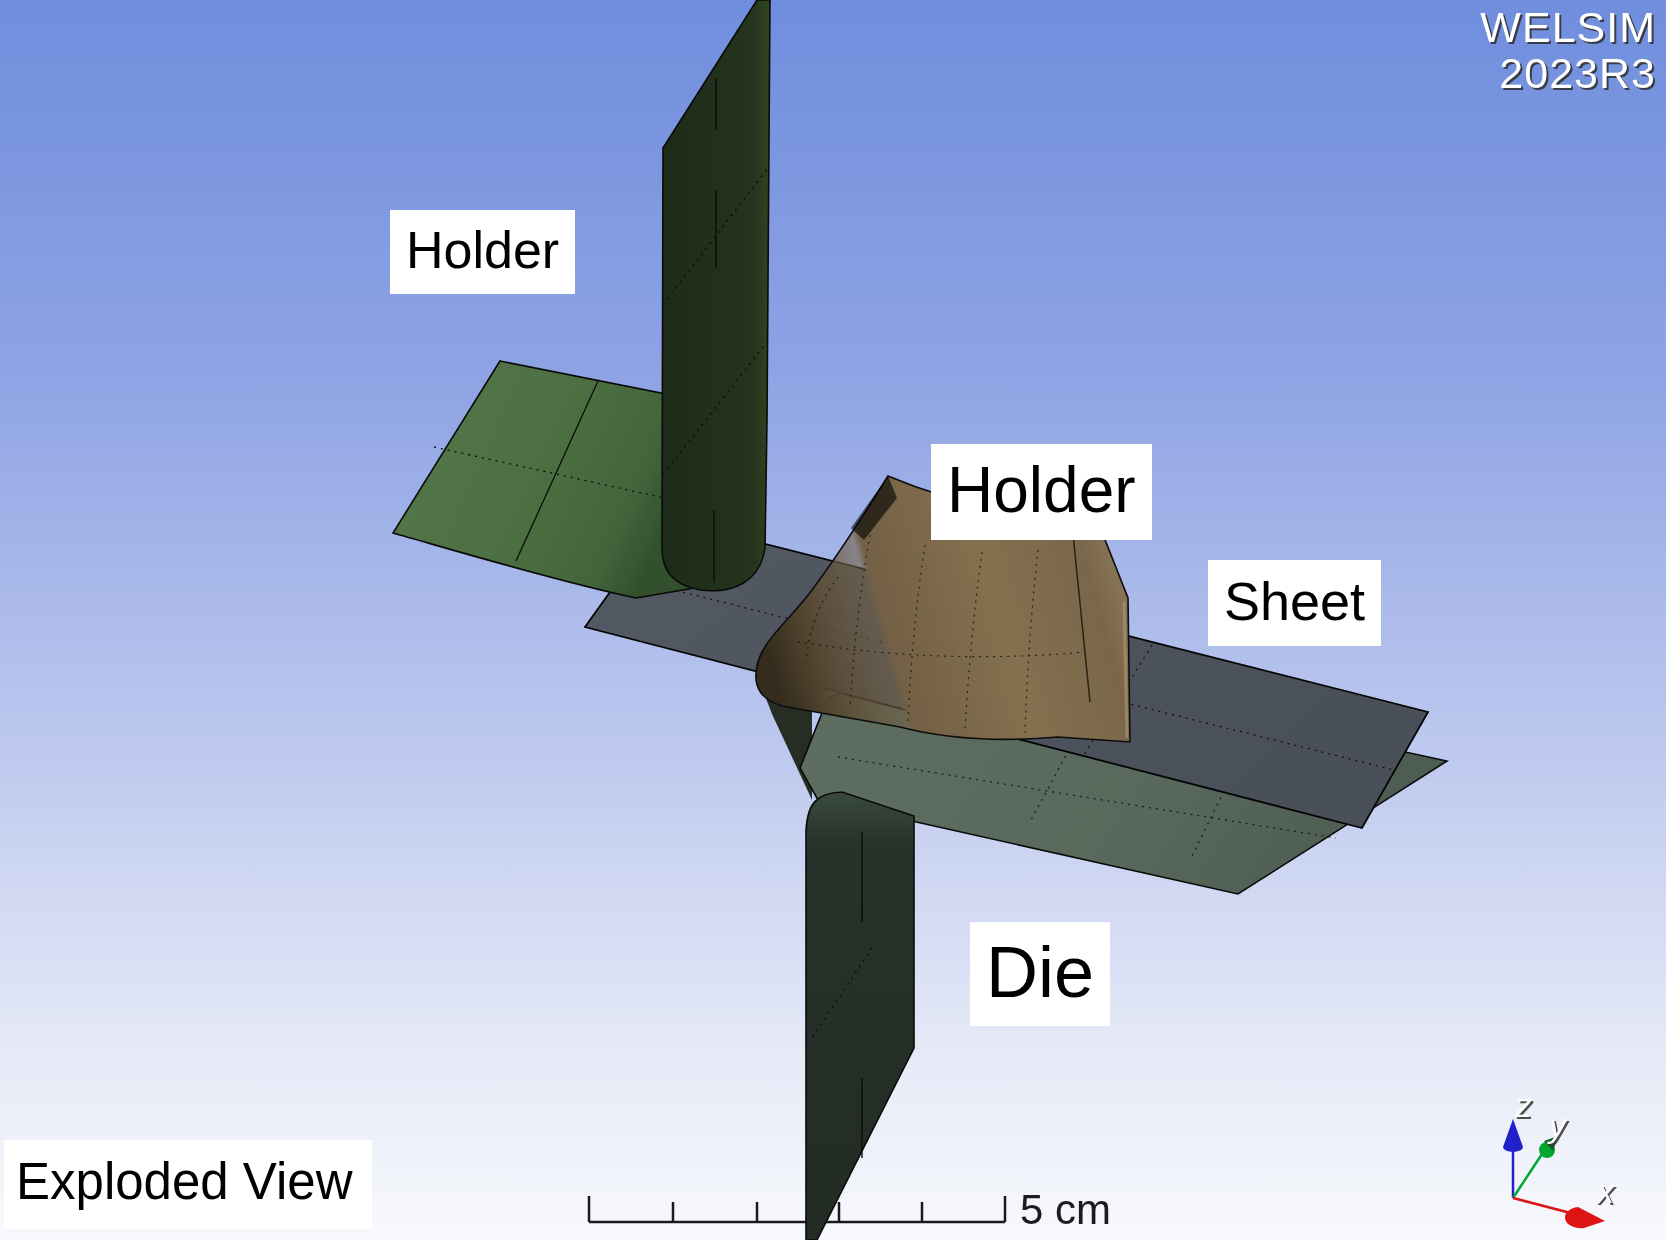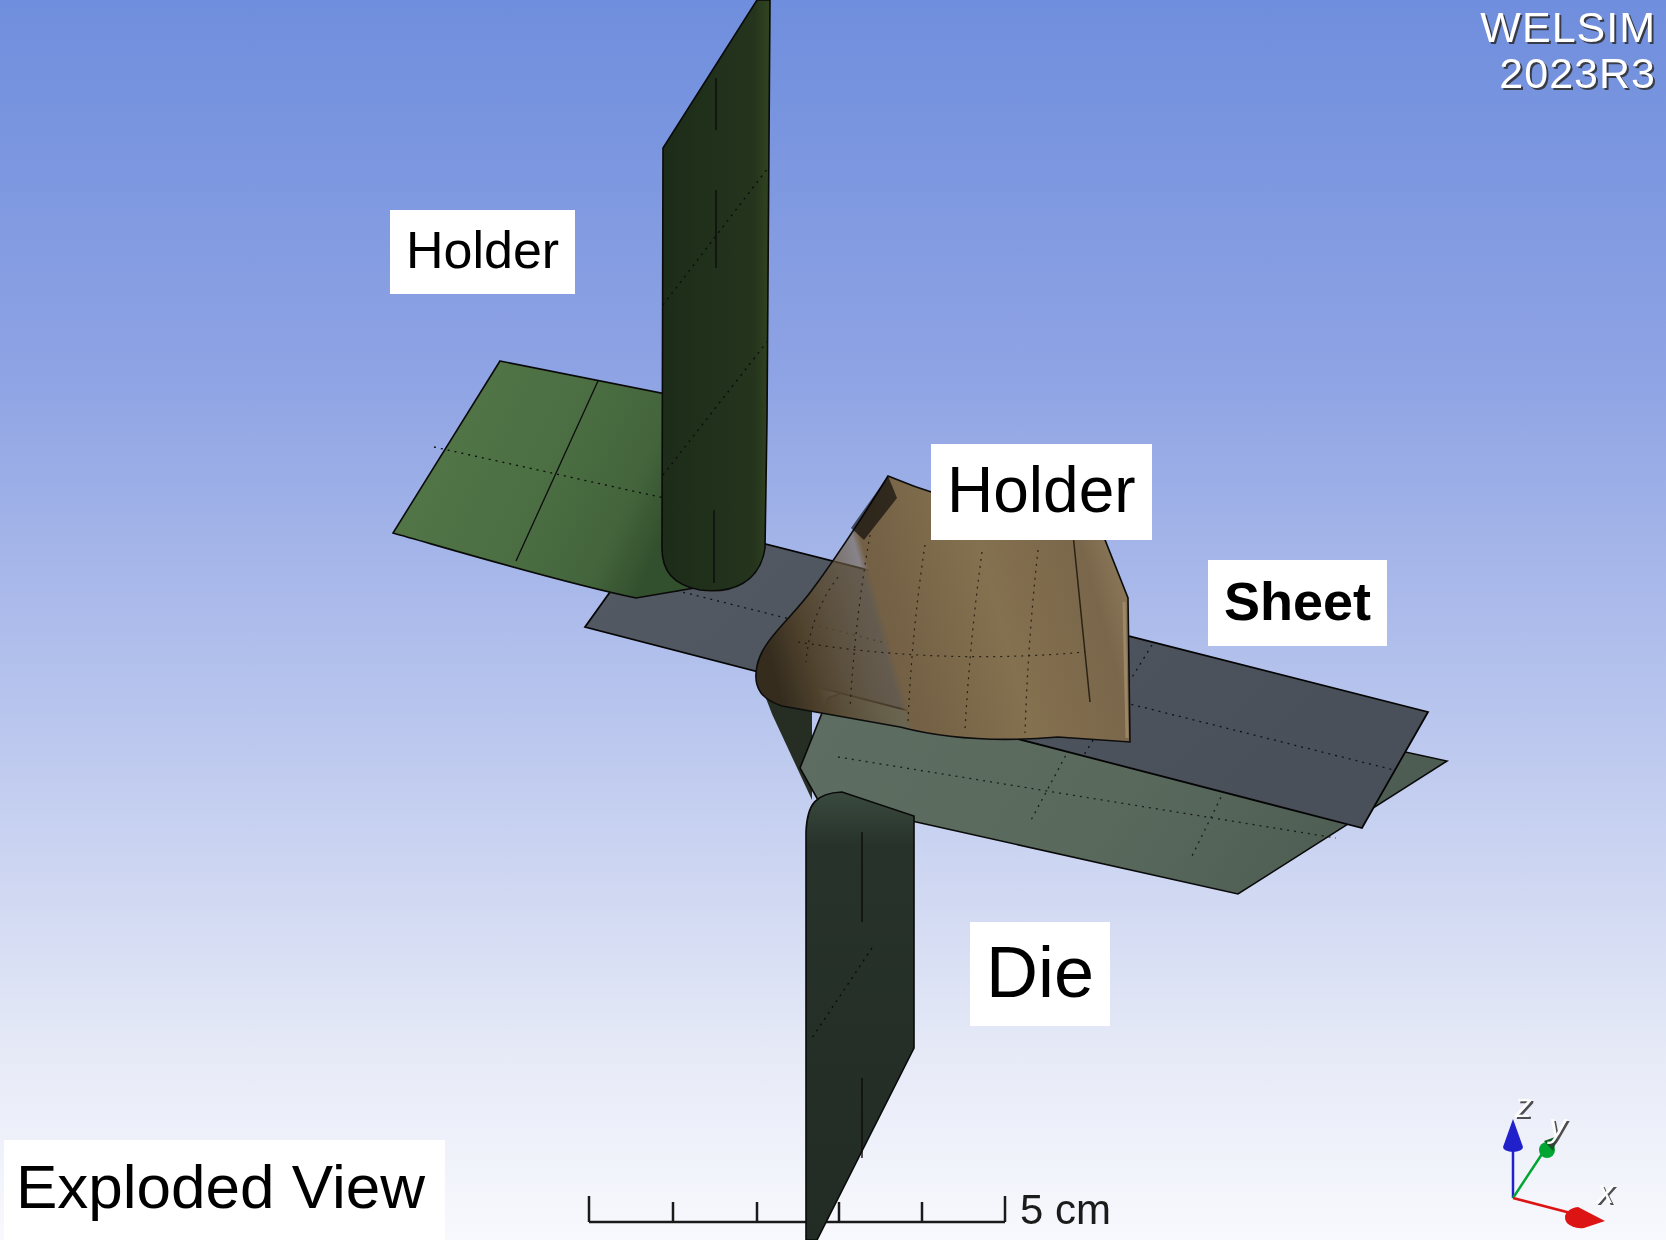--- a/index.html
+++ b/index.html
@@ -18,21 +18,21 @@
     font-size:52px;
     line-height:1.0;
     padding:14px 16px 18px 16px;
     white-space:nowrap;
   }
   .view-title{
     position:absolute;
     left:4px;top:1140px;
     background:#ffffff;
     color:#000;
-    font-size:62px;
+    font-size:51px;
     line-height:1.0;
     padding:16px 20px 22px 12px;
     white-space:nowrap;
   }
   .brand{
     position:absolute;
     top:4px;right:10px;
     text-align:right;
     color:#ffffff;
     font-size:43px;
@@ -188,21 +188,21 @@
 
   <div class="brand">
     <div>WELSIM</div>
     <div>2023R3</div>
   </div>
 
   <div class="part-label" style="left:390px;top:210px;">Holder</div>
 
   <div class="part-label" style="left:931px;top:444px;font-size:64px;">Holder</div>
 
-  <div class="part-label" style="left:1208px;top:560px;font-size:54px;font-weight:bold;">Sheet</div>
+  <div class="part-label" style="left:1208px;top:560px;font-size:54px;">Sheet</div>
 
   <div class="part-label" style="left:970px;top:922px;font-size:72px;">Die</div>
 
   <div class="view-title">Exploded View</div>
 
   <div class="scale-label">5 cm</div>
 
   <div class="axis-label axis-z">z</div>
   <div class="axis-label axis-y">y</div>
   <div class="axis-label axis-x">x</div>

